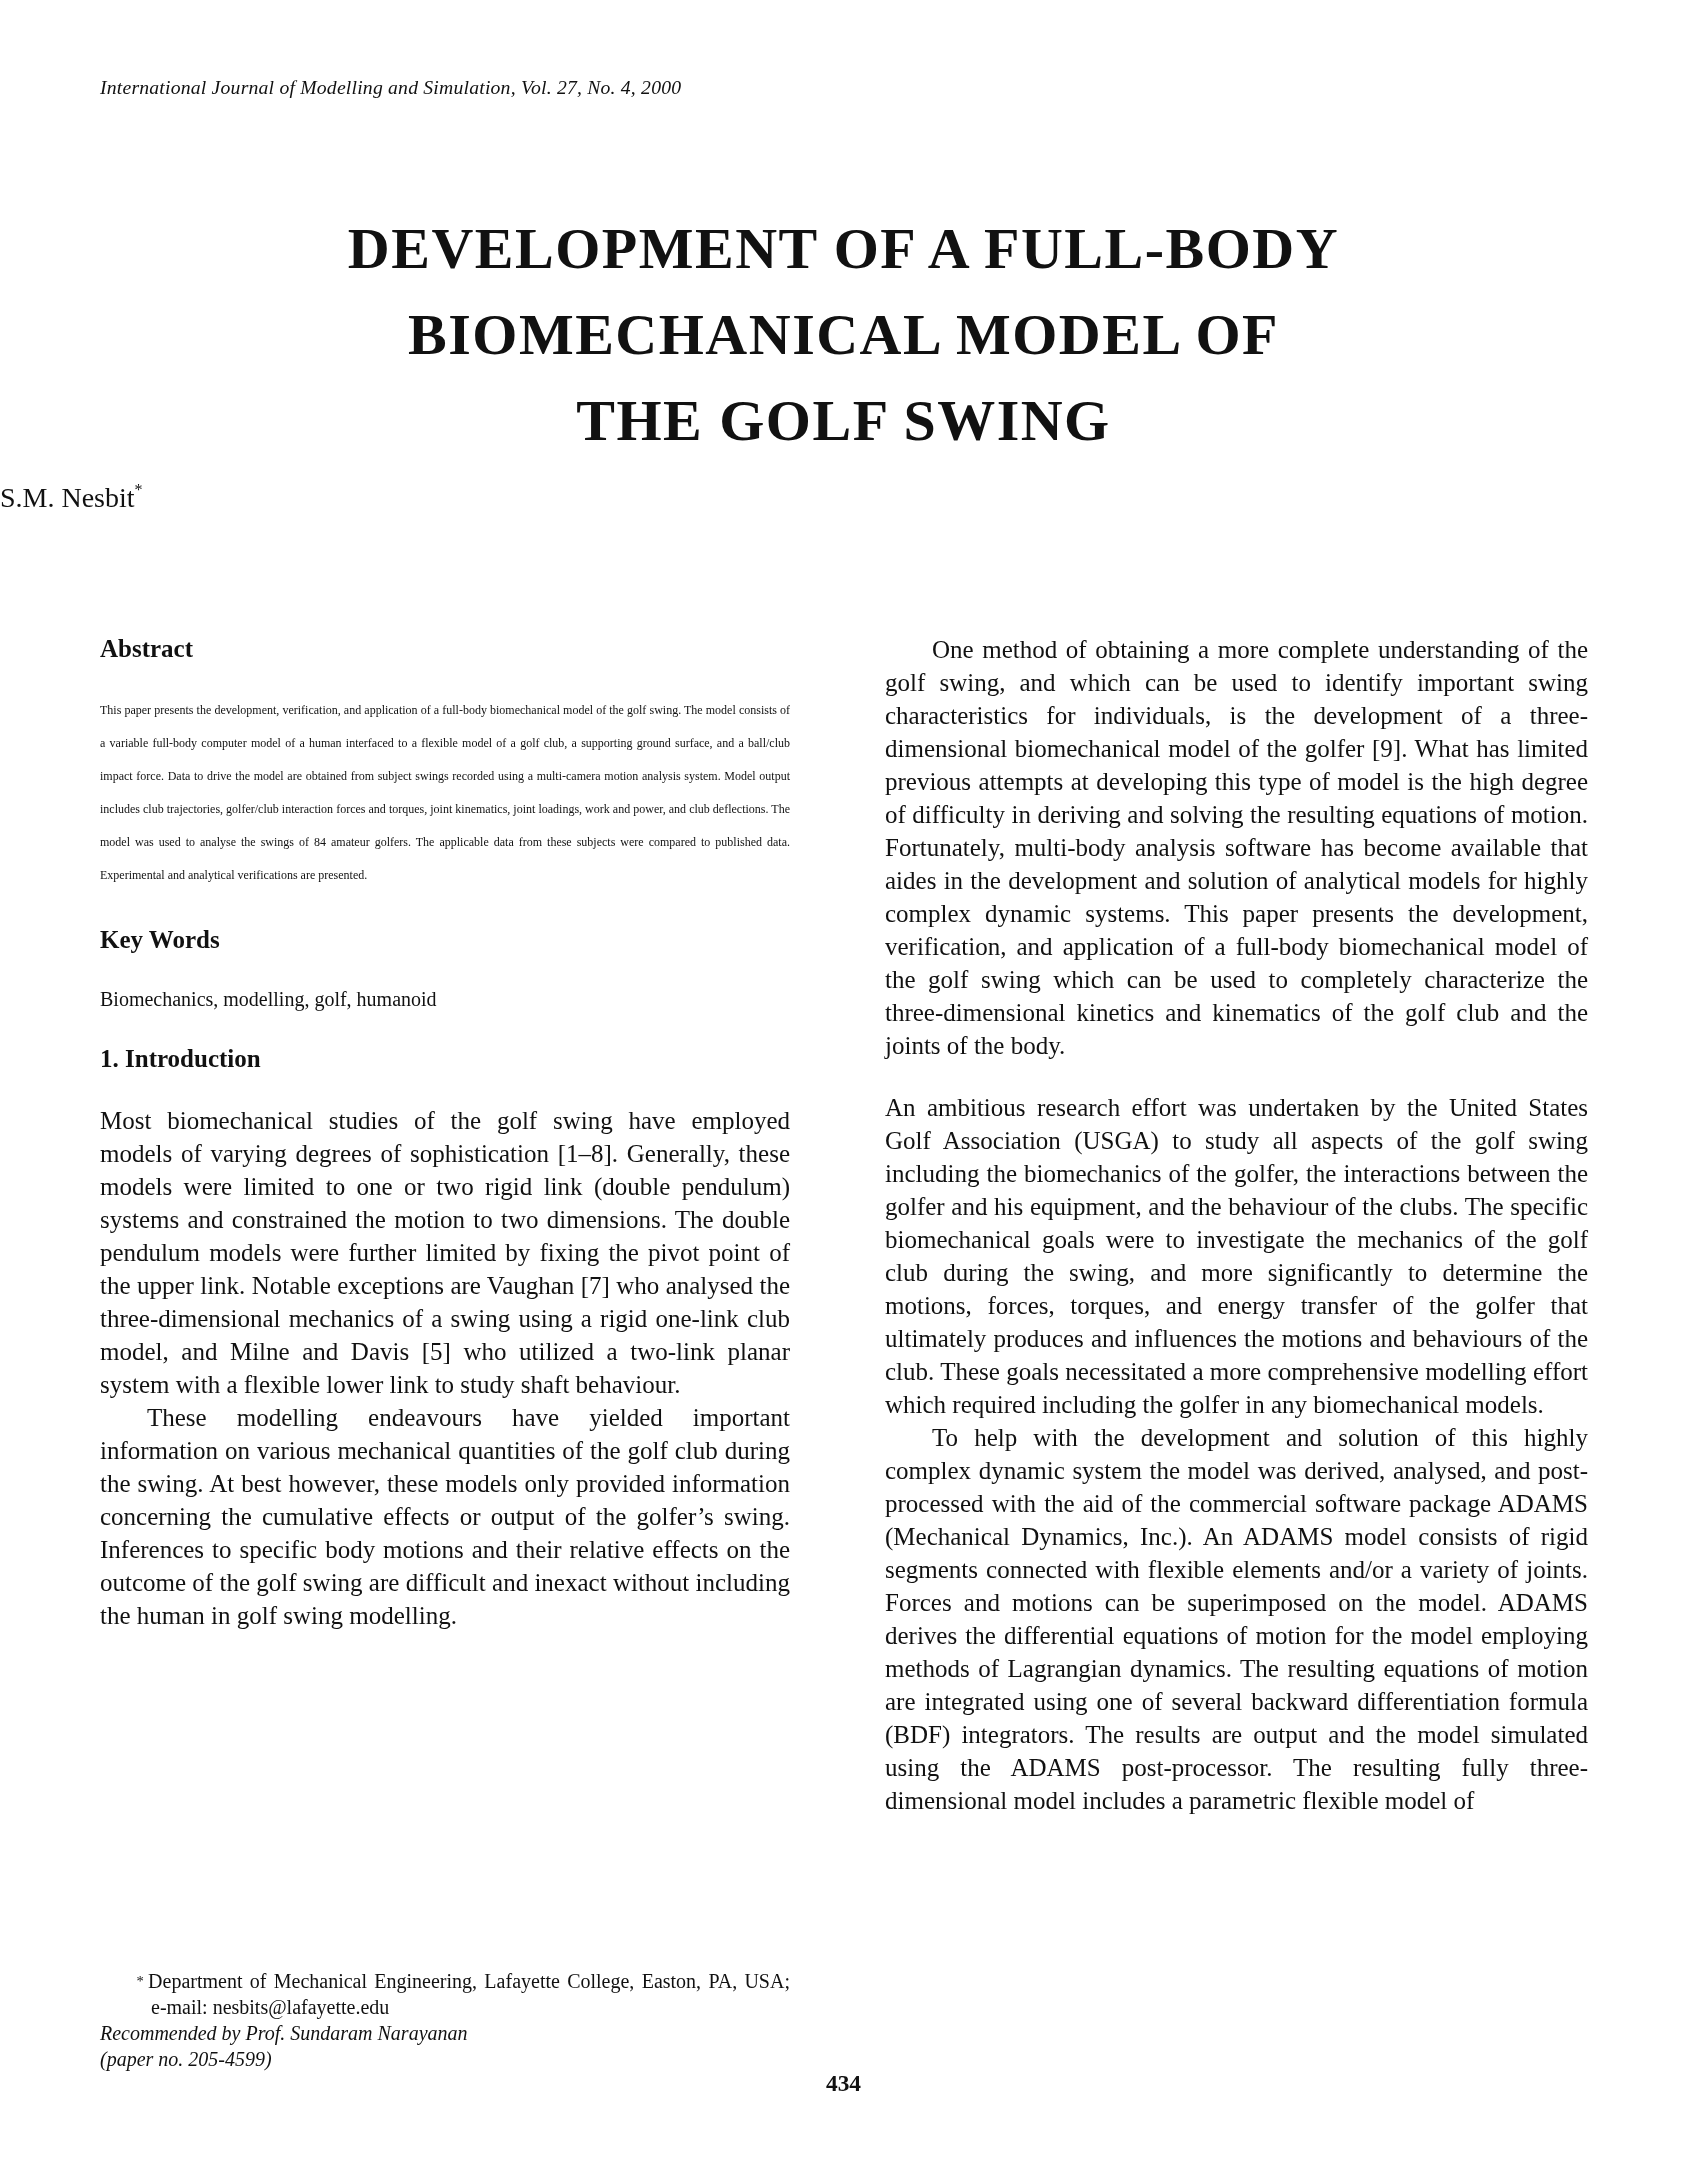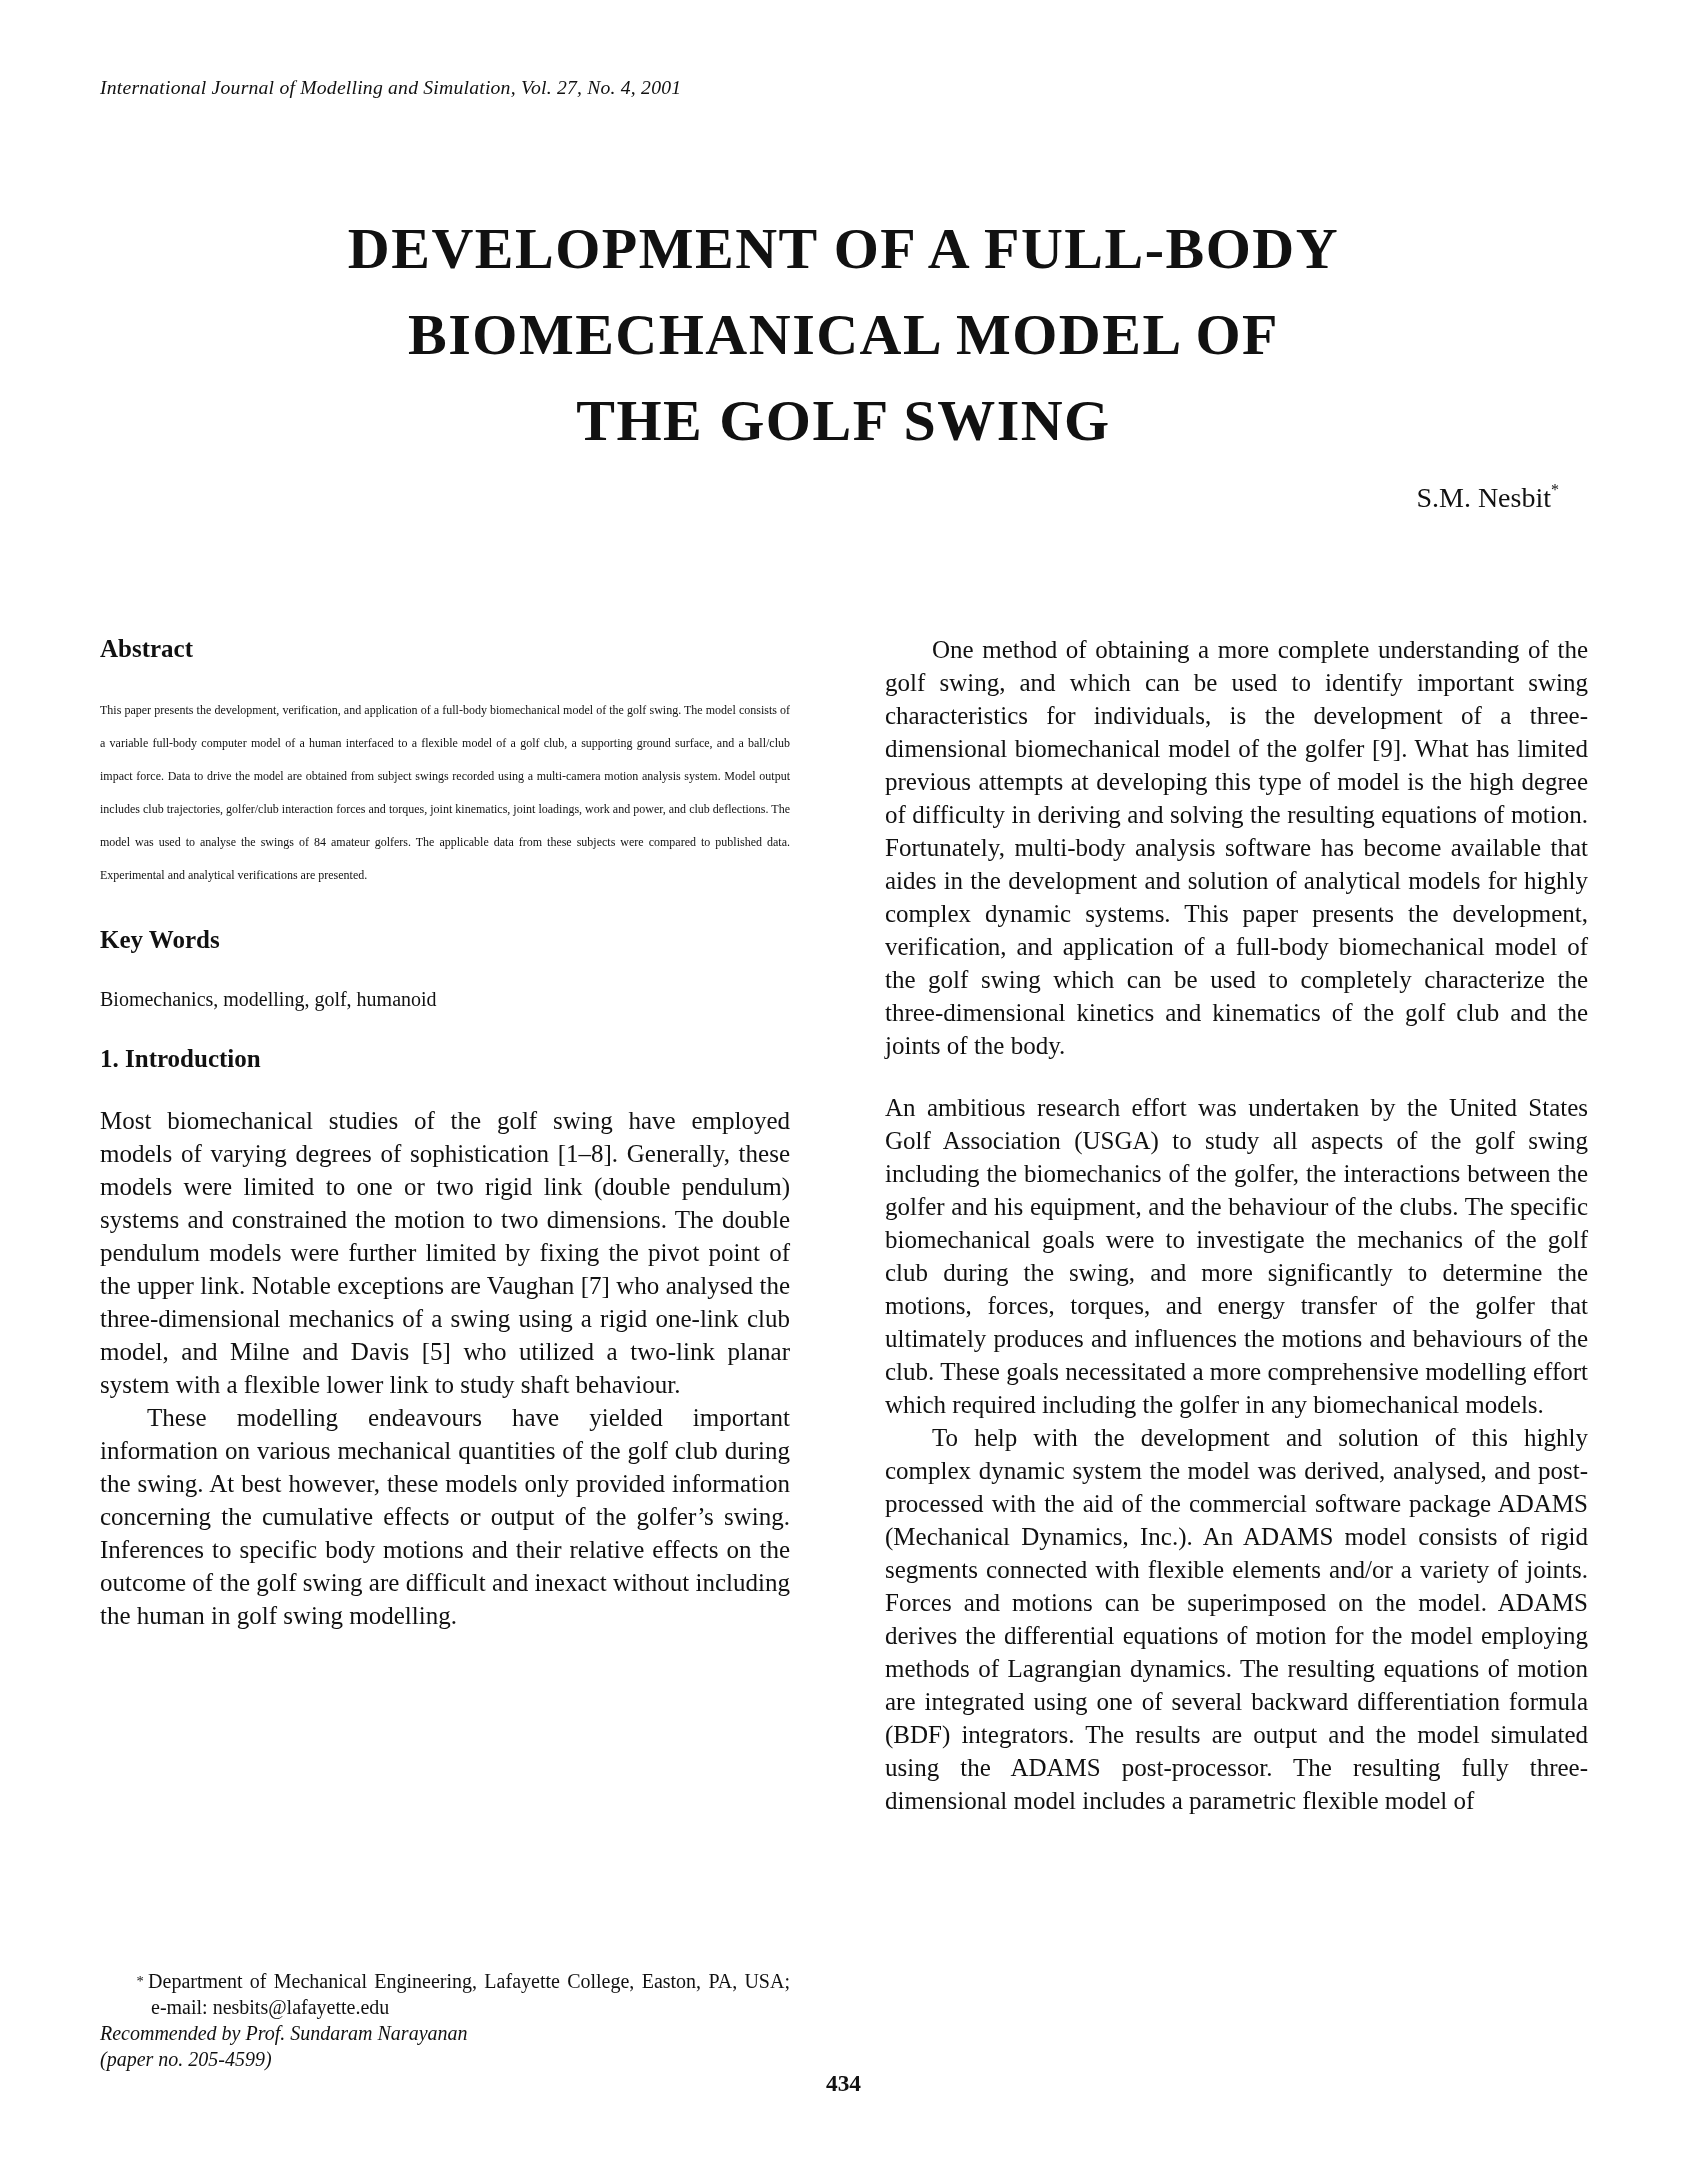--- a/index.html
+++ b/index.html
@@ -14,21 +14,21 @@
     font-family: "Liberation Serif", serif;
   }
   .title-block {
     position: absolute; left: 0; width: 1687px; top: 206px;
     text-align: center;
     font-family: "Liberation Serif", serif;
     font-weight: bold; font-size: 58px; line-height: 86px; letter-spacing: 1.5px;
   }
   .title-line { display: block; }
   .author {
-    position: absolute; left: 0; width: 1559px; top: 482px; text-align: right;
+    position: absolute; left: 0; width: 1559px; top: 482px; text-align: left;
     font-family: "Liberation Serif", serif; font-size: 28px;
   }
   .author sup { font-size: 16px; vertical-align: top; position: relative; top: -1.5px; }
 
   .col { position: absolute; font-family: "Liberation Serif", serif; }
   .col-left { left: 100px; width: 690px; top: 633px; }
   .col-right { left: 885px; width: 703px; top: 633px; }
 
   .h-small { font-weight: bold; font-size: 25px; margin: 0; line-height: 32px; }
   .abstract-text {
@@ -53,21 +53,21 @@
   .page-number {
     position: absolute; left: 0; width: 1687px; top: 2070px; text-align: center;
     font-family: "Liberation Serif", serif; font-weight: bold; font-size: 23.4px;
   }
   .methods-head { margin: 26px 0 0 0; }
   .methods-p1 { margin-top: 29px; }
 </style>
 </head>
 <body>
 
-<div class="running-head">International Journal of Modelling and Simulation, Vol. 27, No. 4, 2001</div>
+<div class="running-head">International Journal of Modelling and Simulation, Vol. 27, No. 4, 2000</div>
 
 <div class="title-block">
   <span class="title-line">DEVELOPMENT OF A FULL-BODY</span>
   <span class="title-line">BIOMECHANICAL MODEL OF</span>
   <span class="title-line">THE GOLF SWING</span>
 </div>
 
 <div class="author">
   <span>S.M. Nesbit</span><sup>*</sup>
 </div>

